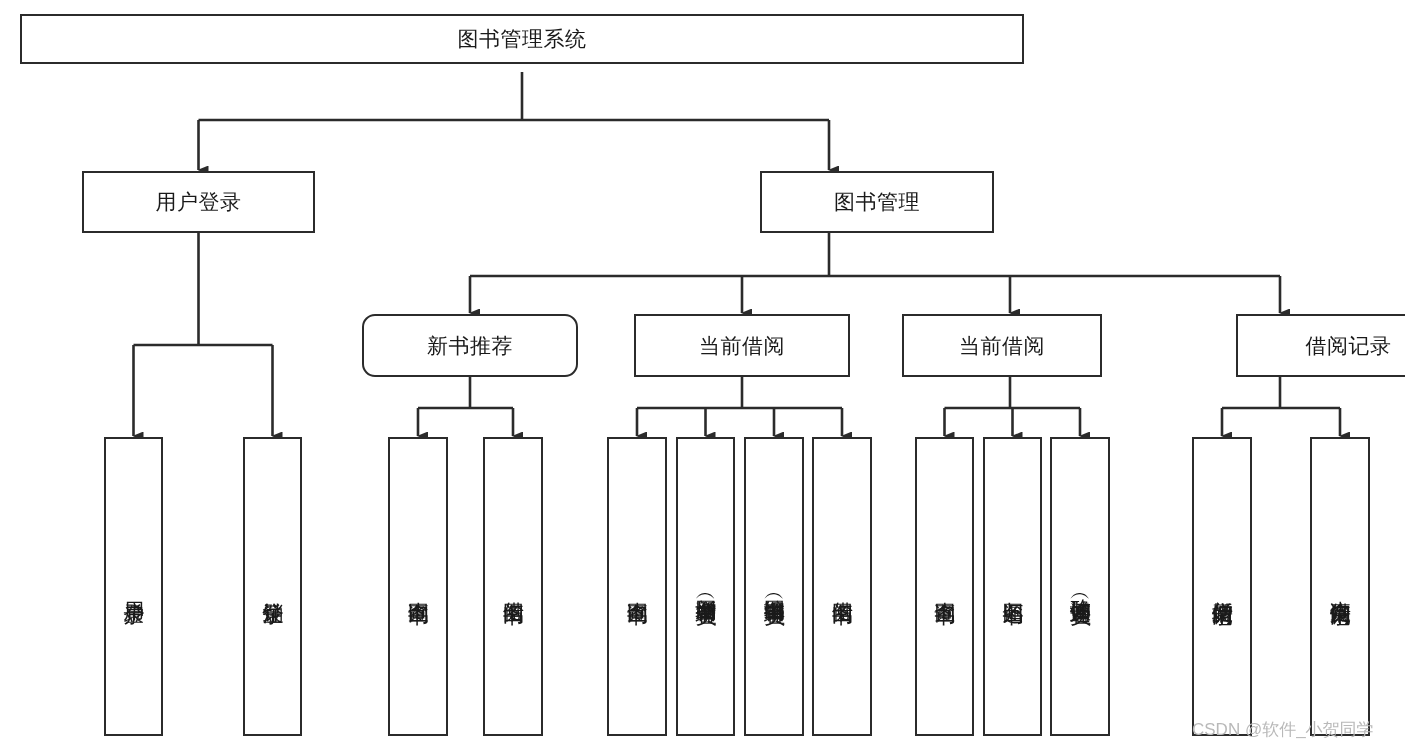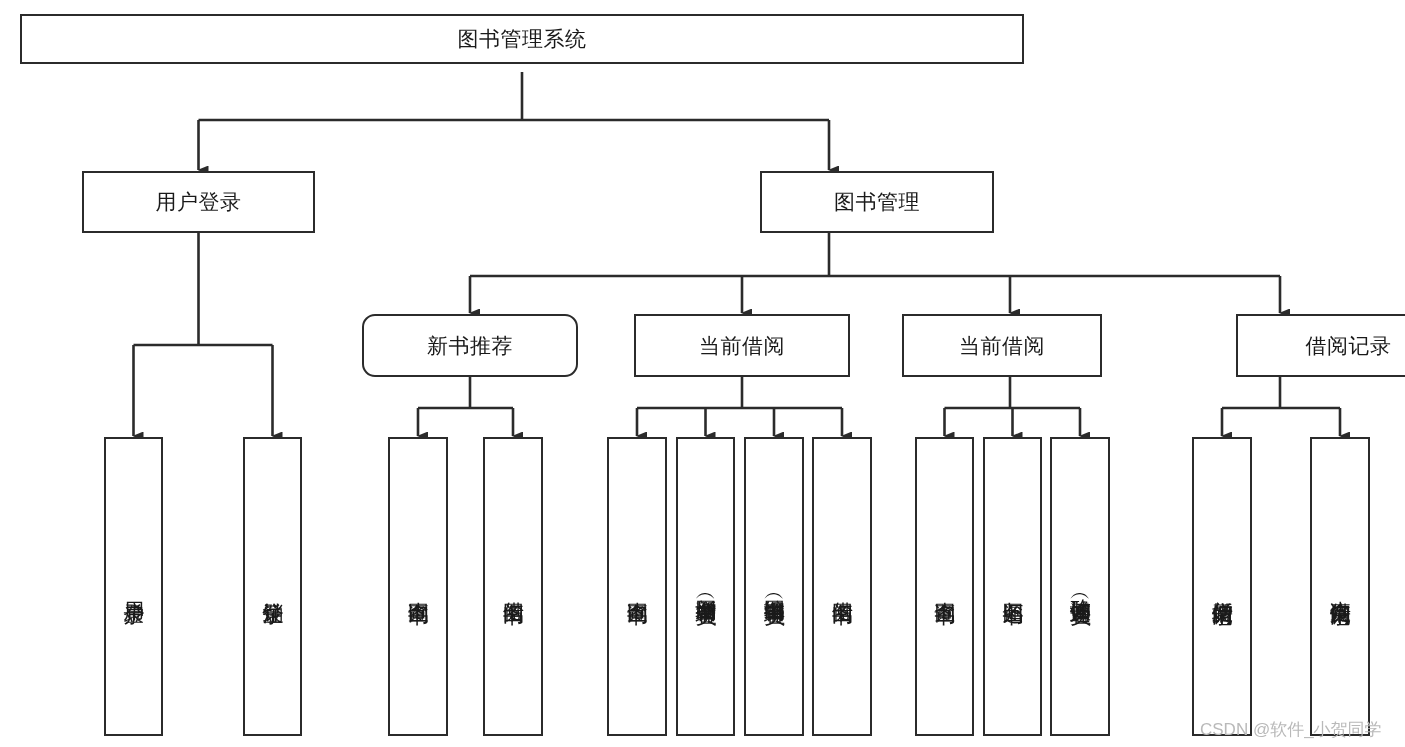--- a/index.html
+++ b/index.html
@@ -173,15 +173,15 @@
   <div class="leaf-box" style="left: 1050px; top: 437px; width: 60px; height: 299px;">
     <span class="leaf-label">确认归还（管理员）</span>
   </div>
   <div class="leaf-box" style="left: 1192px; top: 437px; width: 60px; height: 299px;">
     <span class="leaf-label">新增借阅记录</span>
   </div>
   <div class="leaf-box" style="left: 1310px; top: 437px; width: 60px; height: 299px;">
     <span class="leaf-label">查询借阅记录</span>
   </div>
 
-  <div class="watermark" style="left: 1192px; top: 718px; padding-left: 8px;">CSDN @软件_小贺同学</div>
+  <div class="watermark" style="left: 1192px; top: 718px;">CSDN @软件_小贺同学</div>
 
 </div>
 
 </body></html>

